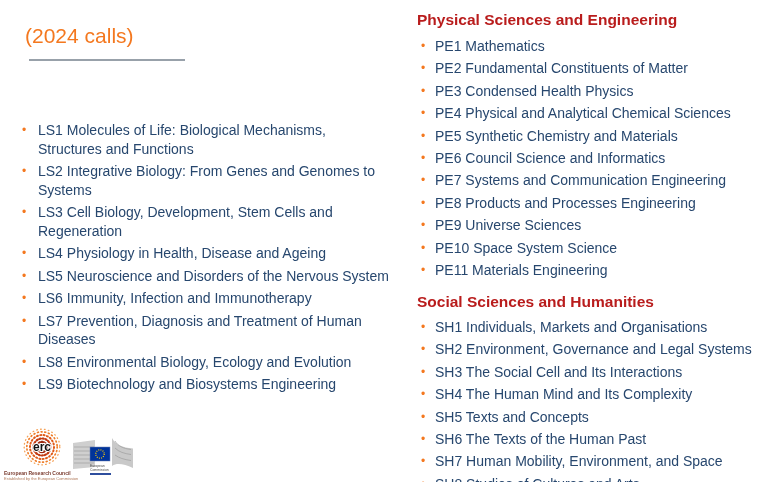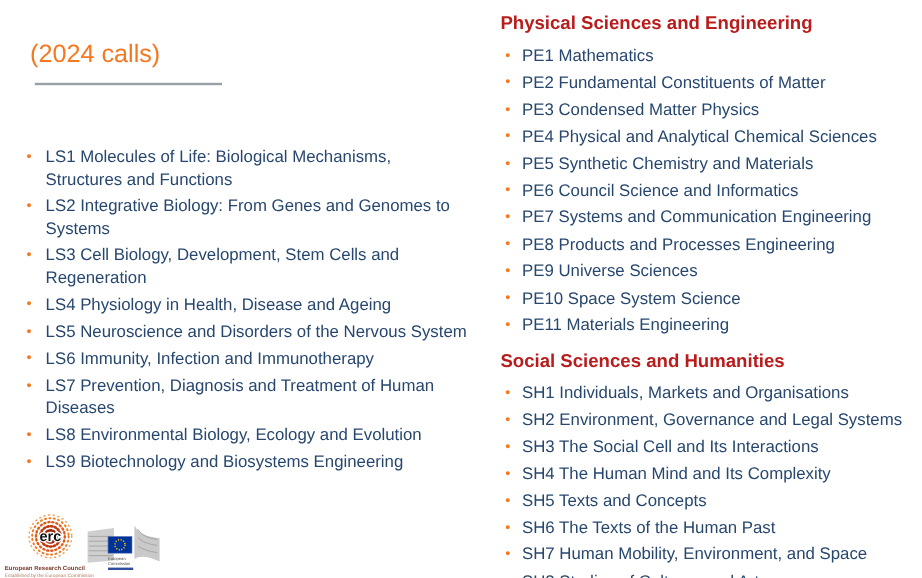--- a/index.html
+++ b/index.html
@@ -1,21 +1,21 @@
 <!DOCTYPE html>
 <html><head>
 <meta charset="utf-8">
 <style>
   * { margin:0; padding:0; box-sizing:border-box; }
   html,body { width:768px; height:482px; background:#ffffff; font-family:"Liberation Sans", sans-serif; }
   .slide { position:relative; width:768px; height:482px; background:#ffffff; overflow:hidden; }
 
   .title-block { position:absolute; left:25px; top:20px; }
   .title { font-size:27px; line-height:32px; color:#F4781F; font-weight:400; letter-spacing:.2px; }
-  .subtitle { font-size:21px; line-height:25px; color:#F4781F; font-weight:400; margin-top:13px; }
+  .subtitle { font-size:21px; line-height:25px; color:#F4781F; font-weight:400; margin-top:3px; }
   .title-underline { width:156px; height:0; border-top:2px solid #98A1AA; margin:11px 0 0 4px; }
 
   .section { position:absolute; }
   .sec-ls { left:14px; top:112px; width:402px; }
   .sec-pe { left:417px; top:10px; width:350px; }
   .sec-sh { left:417px; top:292px; width:350px; }
   .sec-heading { font-size:15.5px; line-height:20px; font-weight:700; color:#b91c1c; }
 
   ul.panel-list { list-style:none; }
   .sec-ls ul.panel-list { margin-top:9px; }
@@ -98,21 +98,21 @@
       <li class="panel-item">
           <span class="bullet">•</span>
           <span class="item-text">PE1 Mathematics</span>
         </li>
       <li class="panel-item">
           <span class="bullet">•</span>
           <span class="item-text">PE2 Fundamental Constituents of Matter</span>
         </li>
       <li class="panel-item">
           <span class="bullet">•</span>
-          <span class="item-text">PE3 Condensed Matter Physics</span>
+          <span class="item-text">PE3 Condensed Health Physics</span>
         </li>
       <li class="panel-item">
           <span class="bullet">•</span>
           <span class="item-text">PE4 Physical and Analytical Chemical Sciences</span>
         </li>
       <li class="panel-item">
           <span class="bullet">•</span>
           <span class="item-text">PE5 Synthetic Chemistry and Materials</span>
         </li>
       <li class="panel-item">

